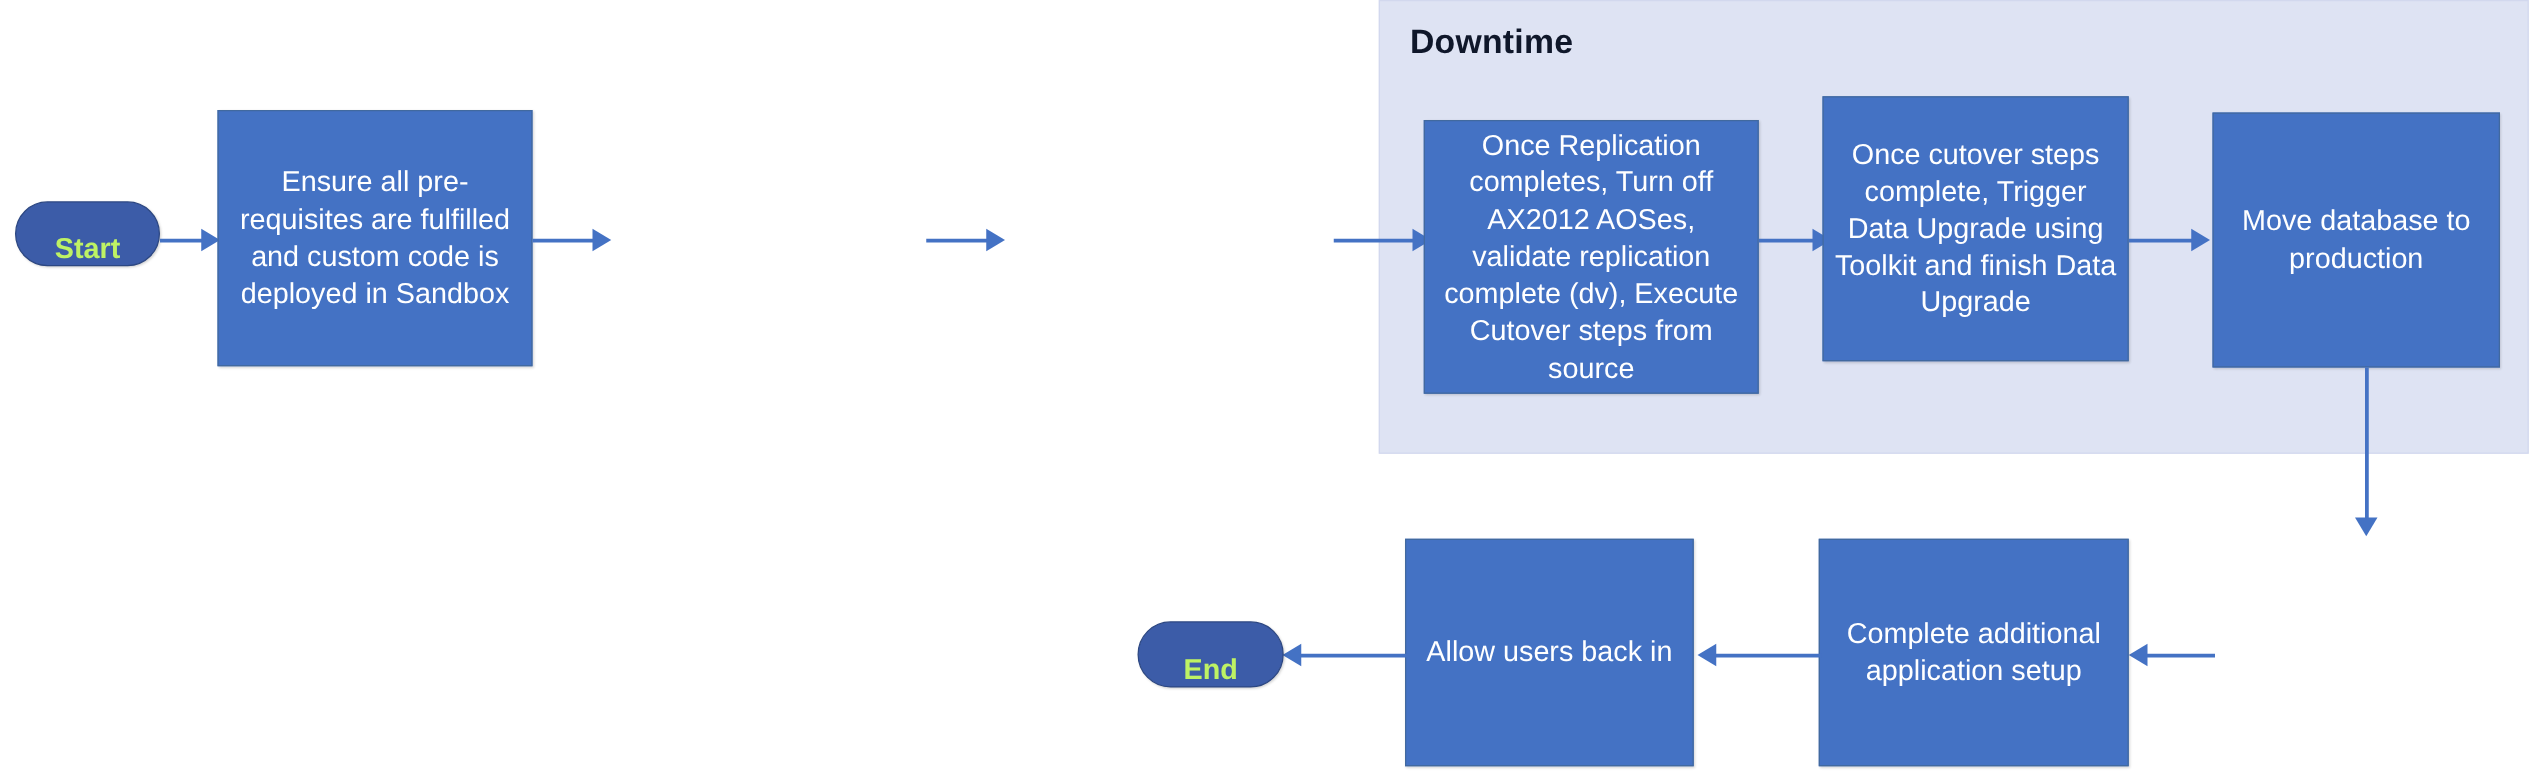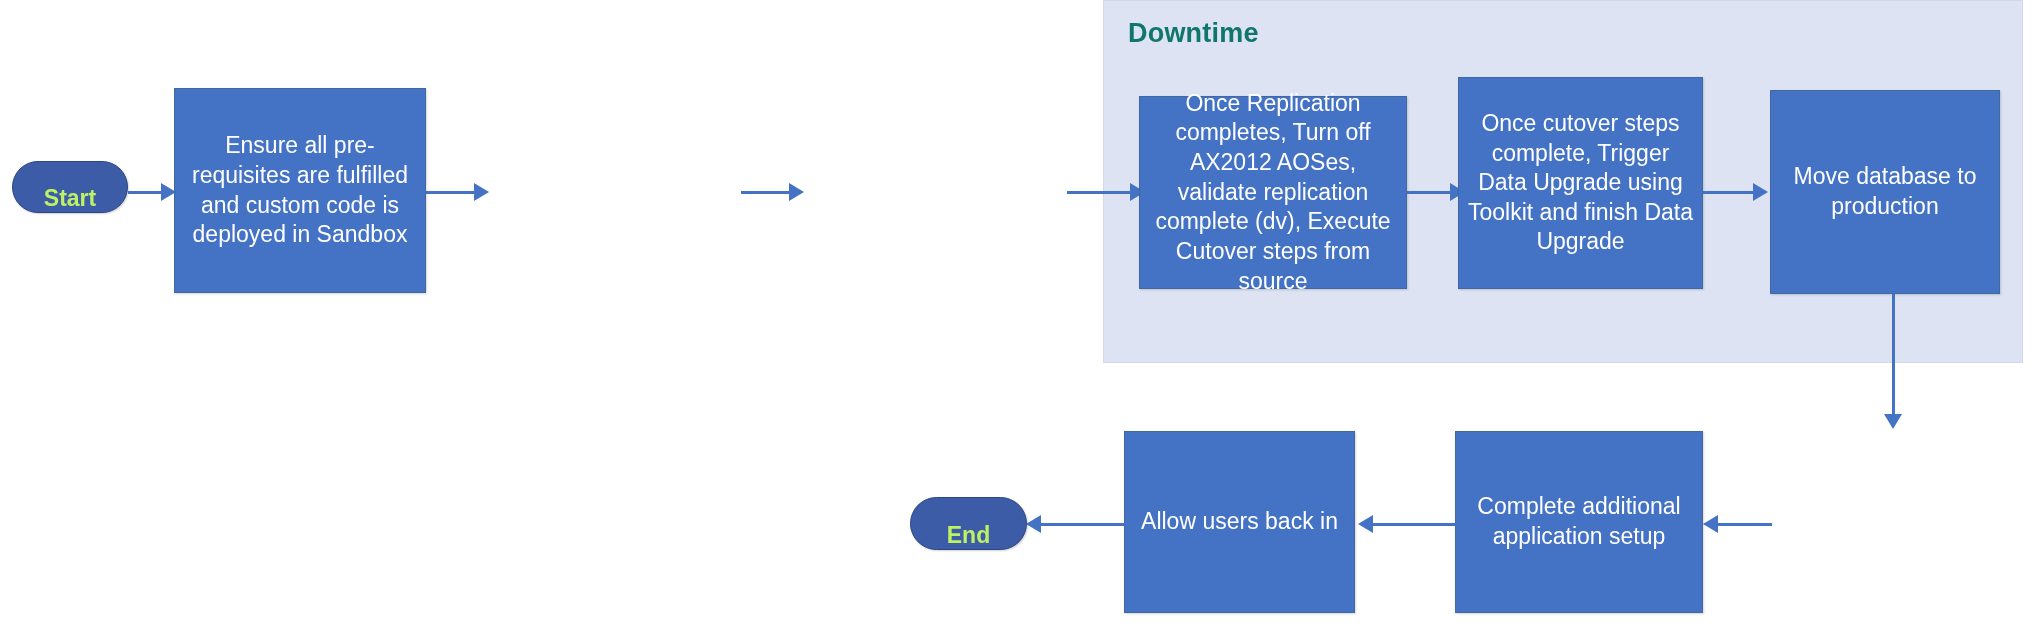--- a/index.html
+++ b/index.html
@@ -28,21 +28,21 @@
     background: #dee3f3;
     border: 1px solid #d2d8ee;
     box-sizing: border-box;
   }
   .downtime-title {
     position: absolute;
     left: 1128px;
     top: 18px;
     font-size: 27px;
     font-weight: bold;
-    color: #0f766e;
+    color: #0f172a;
     letter-spacing: 0.2px;
     white-space: nowrap;
   }
 
   
   .terminator {
     position: absolute;
     background: #3c5ca8;
     border: 1px solid #2c4782;
     border-radius: 999px;
@@ -130,21 +130,21 @@
   <div class="arrow-r" style="left:474px; top:183px;"></div>
 
 
   <div class="conn-h" style="left:741px; top:191px; width:53px;"></div>
   <div class="arrow-r" style="left:789px; top:183px;"></div>
 
 
   <div class="conn-h" style="left:1067px; top:191px; width:70px;"></div>
   <div class="arrow-r" style="left:1130px; top:183px;"></div>
 
-  <div class="pbox" style="left:1139px; top:96px; width:268px; height:193px;">
+  <div class="pbox" style="left:1139px; top:96px; width:268px; height:219px;">
     <span>Once Replication completes, Turn off AX2012 AOSes, validate replication complete (dv), Execute Cutover steps from source</span>
   </div>
 
   <div class="conn-h" style="left:1407px; top:191px; width:48px;"></div>
   <div class="arrow-r" style="left:1450px; top:183px;"></div>
 
   <div class="pbox" style="left:1458px; top:77px; width:245px; height:212px;">
     <span>Once cutover steps complete, Trigger Data Upgrade using Toolkit and finish Data Upgrade</span>
   </div>
 

